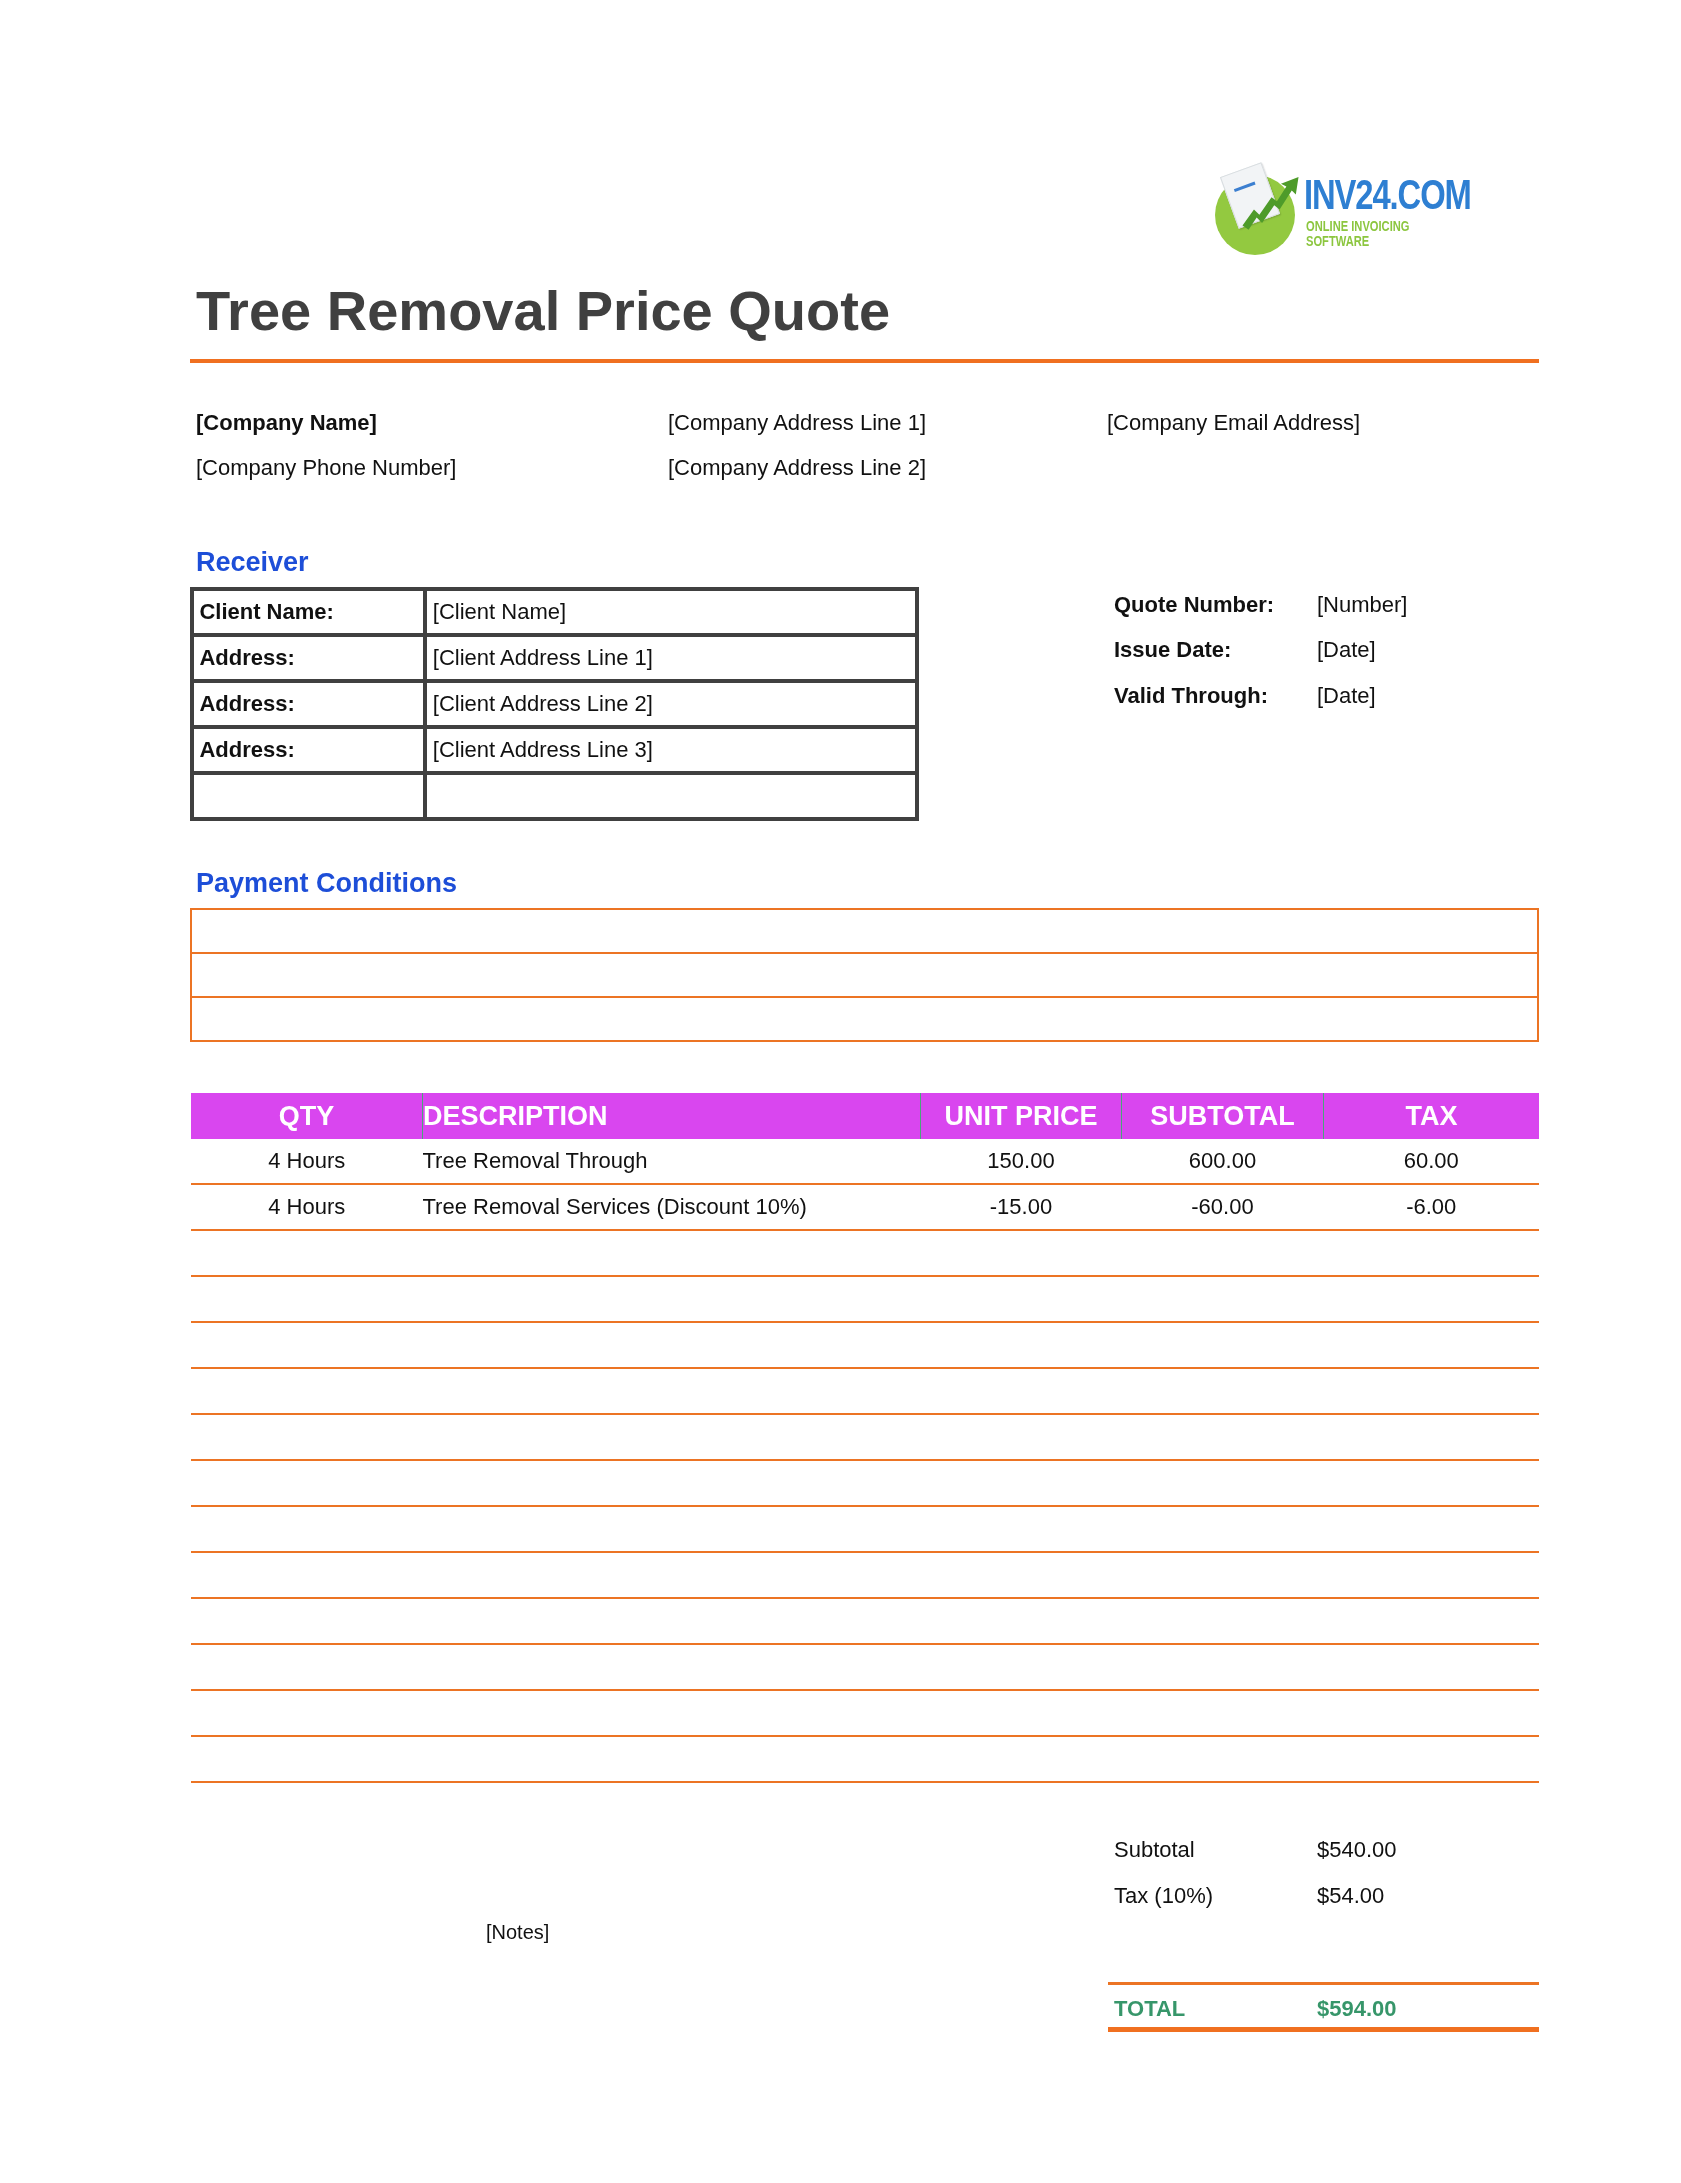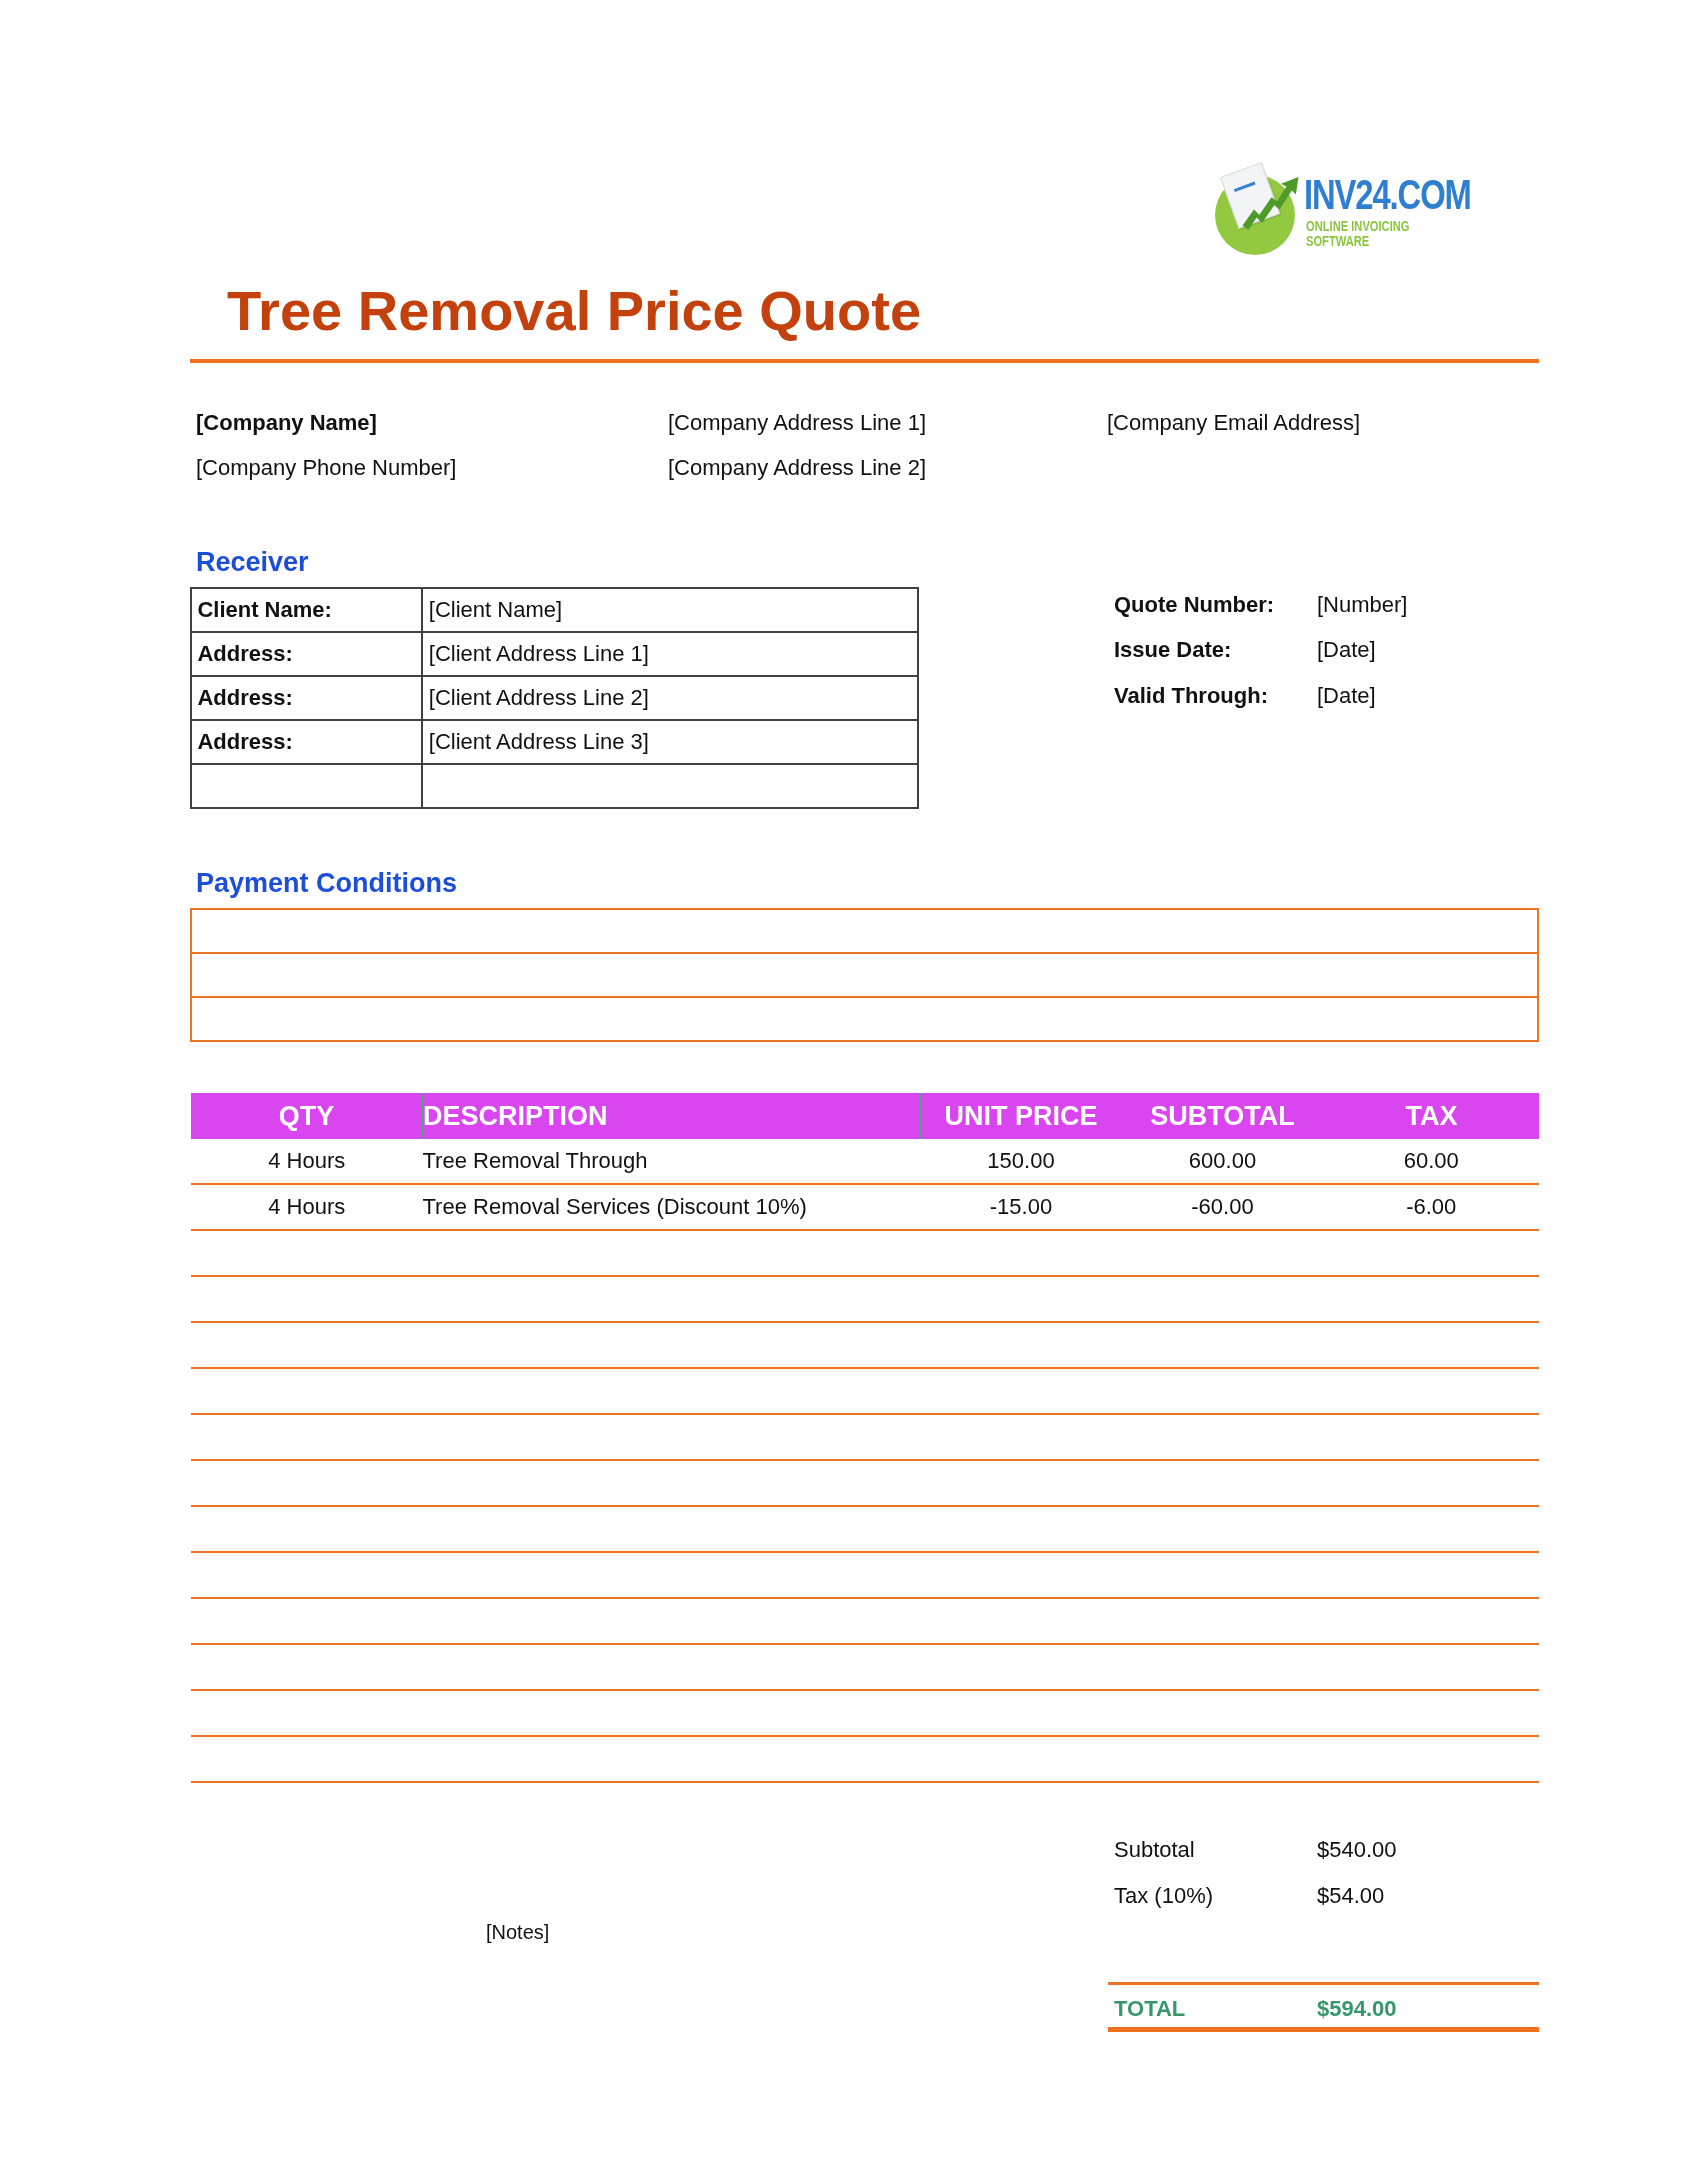--- a/index.html
+++ b/index.html
@@ -19,32 +19,32 @@
   #logo .paper::after { content: ""; position: absolute; left: 8.1px; top: 15px; width: 22px; height: 3.4px;
                         background: #3c7fd0; }
   #logo svg.arrow { position: absolute; left: 27px; top: 13.6px; }
   #logo .brand { position: absolute; left: 92px; top: 11px; font-family: "Liberation Sans Narrow", "Liberation Sans", sans-serif;
                  font-weight: bold; font-size: 42px; line-height: 42px; color: #2e7fd2; letter-spacing: -1.4px;
                  transform: scaleX(0.78); transform-origin: left top; }
   #logo .tag { position: absolute; left: 94px; top: 56px; font-weight: bold; font-size: 14.3px; line-height: 15px;
                color: #8cc63f; transform: scaleX(0.78); transform-origin: left top; letter-spacing: 0px; }
 
   
-  #title { left: 196px; top: 277px; font-size: 56px; line-height: 68px; font-weight: bold; color: #c2410c; margin-left: 31px; }
+  #title { left: 196px; top: 277px; font-size: 56px; line-height: 68px; font-weight: bold; color: #404040; }
   #title-rule { left: 190px; top: 359px; width: 1349px; height: 4.1px; background: #f07020; }
 
   
   .co { position: absolute; font-size: 22px; line-height: 27px; }
 
   
   .section-h { position: absolute; font-size: 27px; line-height: 33px; font-weight: bold; color: #1d4ed8; }
 
   
   #receiver { left: 190px; top: 587px; width: 729px; border-collapse: collapse; }
-  #receiver td { border: 2px solid #404040; height: 42px; padding: 0 0 0 5.4px; font-size: 22px; vertical-align: middle; }
+  #receiver td { border: 4px solid #404040; height: 42px; padding: 0 0 0 5.4px; font-size: 22px; vertical-align: middle; }
   #receiver td.lbl { width: 224px; font-weight: bold; }
 
   
   .meta-lbl { position: absolute; left: 1114px; font-size: 22px; line-height: 27px; font-weight: bold; }
   .meta-val { position: absolute; left: 1317px; font-size: 22px; line-height: 27px; }
 
   
   #payment { left: 190px; top: 908px; width: 1349px; border-collapse: collapse; }
   #payment td { border: 2px solid #ec7424; height: 42px; padding: 0; }
 

